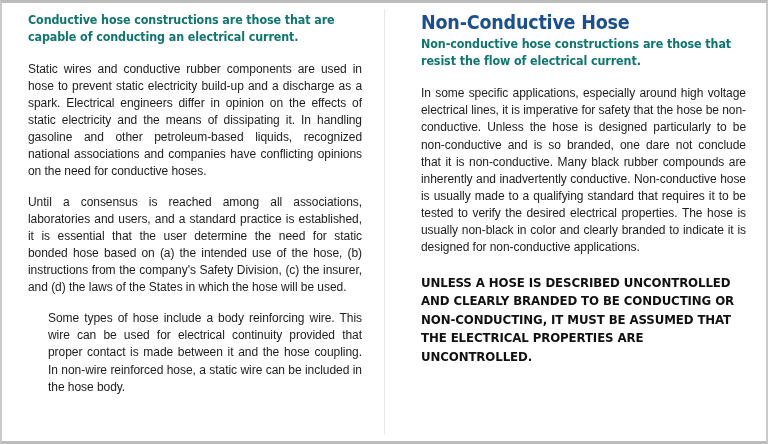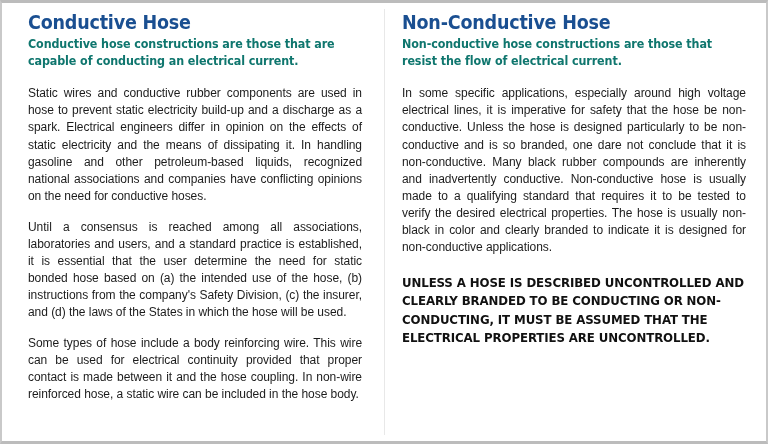--- a/index.html
+++ b/index.html
@@ -35,21 +35,21 @@
   }
 
   .column {
     box-sizing: border-box;
     width: 50%;
     padding: 9px 22px 0 26px;
     position: relative;
   }
 
   .column.right {
-    padding-left: 18px;
+    padding-left: 37px;
     padding-right: 20px;
   }
 
   .divider {
     position: absolute;
     left: 50%;
     top: 6px;
     bottom: 6px;
     width: 1px;
     background: #e8e8e8;
@@ -79,41 +79,41 @@
     margin: 0 0 14px 0;
     font-size: 12px;
     color: #1c1c1c;
     line-height: 1.42;
     text-align: justify;
     letter-spacing: -0.05px;
   }
 
   p.body-text:last-child {
     margin-bottom: 0;
+    margin-left: 20px;
   }
 
   p.emphasis-text {
     margin: 18px 0 0 0;
     font-family: "DejaVu Sans Condensed", "Liberation Sans Narrow", "Liberation Sans", sans-serif;
     font-size: 13.1px;
     font-weight: bold;
     color: #111111;
     line-height: 1.42;
     text-align: left;
     letter-spacing: -0.1px;
   }
 </style>
 </head>
 <body>
 
 <div class="page">
   <div class="columns">
 
     <div class="column left">
-      <h2 class="section-title">Conductive Hose</h2>
       <p class="section-subtitle">Conductive hose constructions are those that are capable of conducting an electrical current.</p>
       <p class="body-text">Static wires and conductive rubber components are used in hose to prevent static electricity build-up and a discharge as a spark. Electrical engineers differ in opinion on the effects of static electricity and the means of dissipating it. In handling gasoline and other petroleum-based liquids, recognized national associations and companies have conflicting opinions on the need for conductive hoses.</p>
       <p class="body-text">Until a consensus is reached among all associations, laboratories and users, and a standard practice is established, it is essential that the user determine the need for static bonded hose based on (a) the intended use of the hose, (b) instructions from the company's Safety Division, (c) the insurer, and (d) the laws of the States in which the hose will be used.</p>
       <p class="body-text">Some types of hose include a body reinforcing wire. This wire can be used for electrical continuity provided that proper contact is made between it and the hose coupling. In non-wire reinforced hose, a static wire can be included in the hose body.</p>
     </div>
 
     <div class="divider"></div>
 
     <div class="column right">
       <h2 class="section-title">Non-Conductive Hose</h2>

